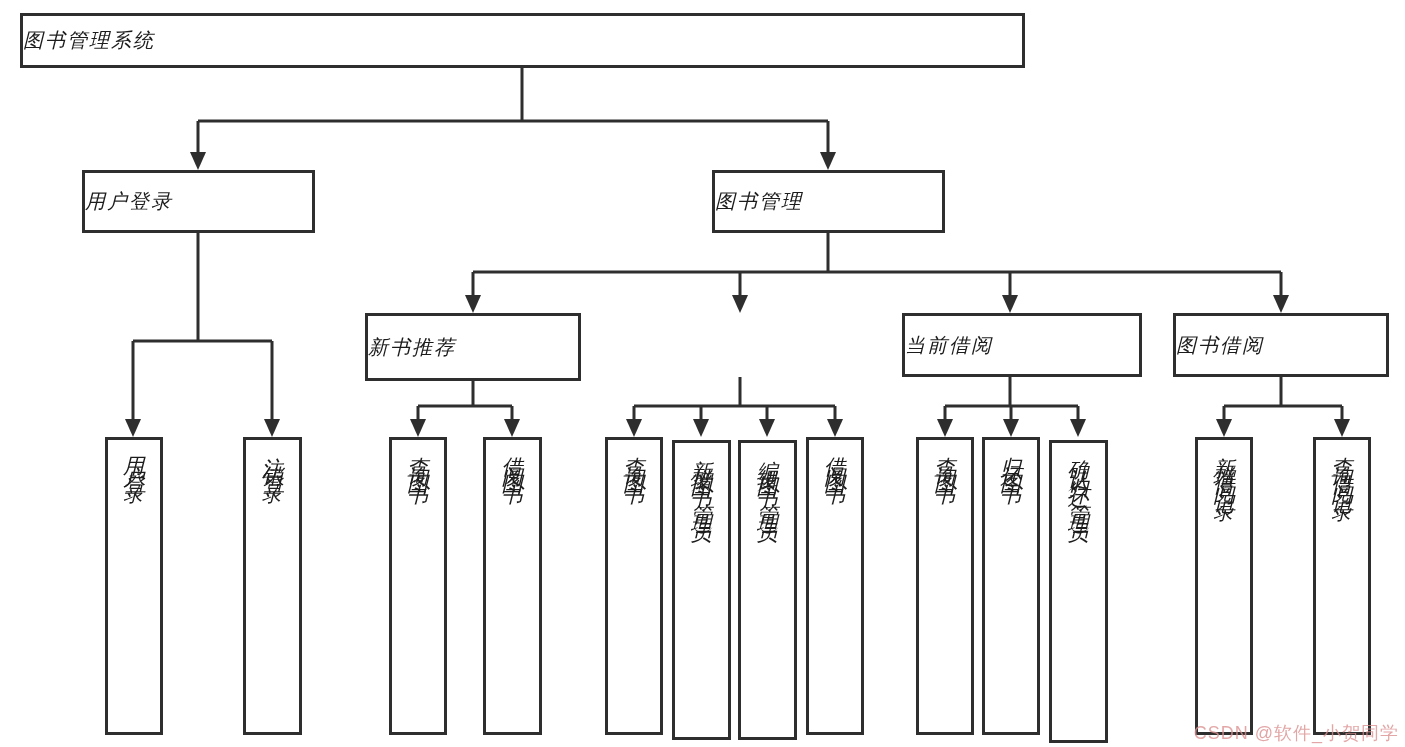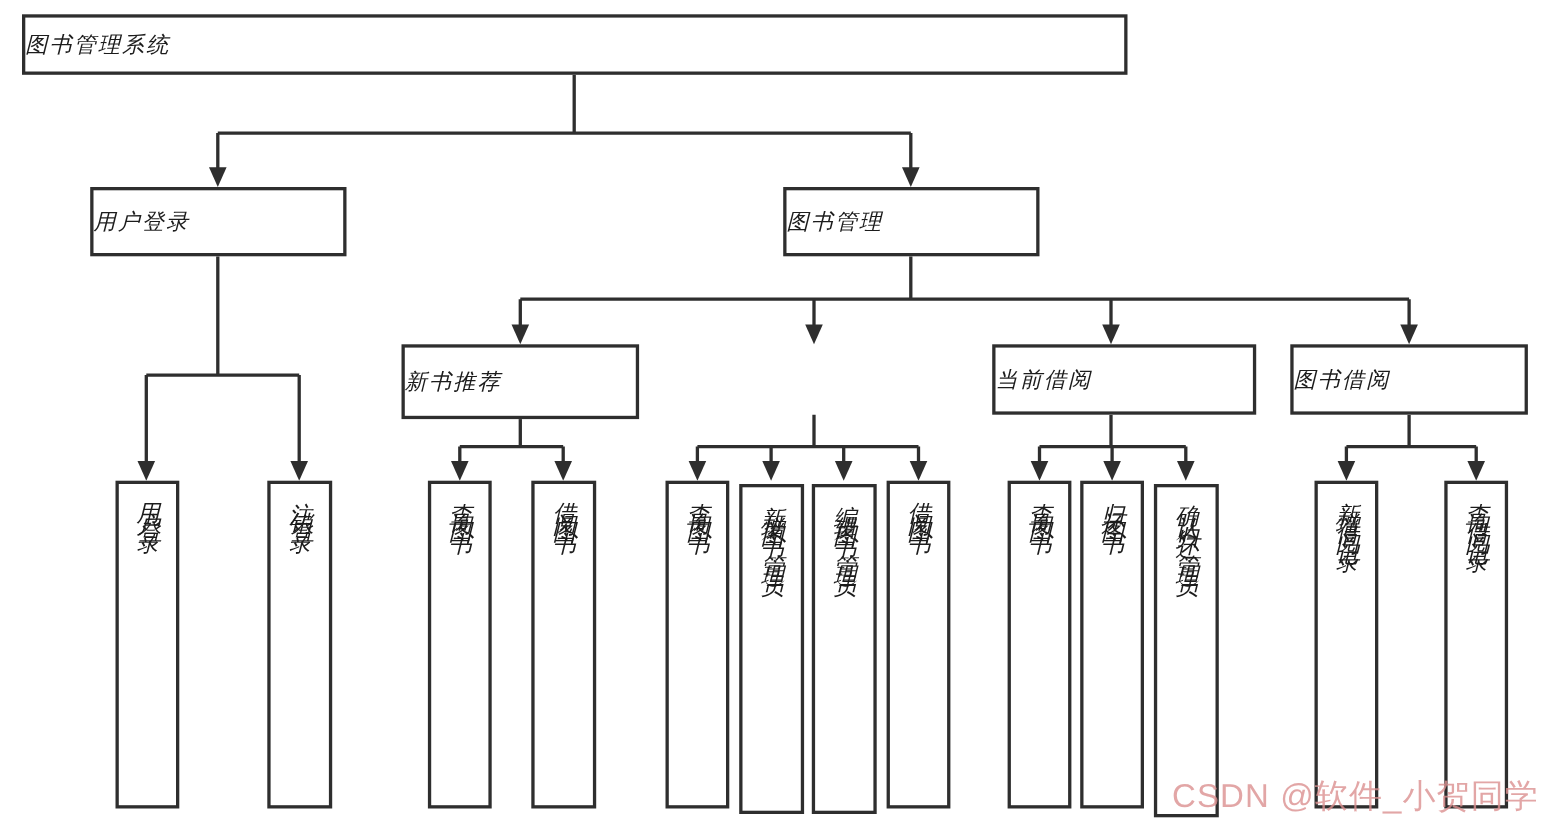--- a/index.html
+++ b/index.html
@@ -32,21 +32,21 @@
   .box.v{
     writing-mode:vertical-rl;
     text-orientation:mixed;
     font-size:21px;
     letter-spacing:9px;
     line-height:1;
   }
   .watermark{
     position:absolute;
     right:6px;bottom:2px;
-    font-size:30px;
+    font-size:18px;
     color:var(--watermark);
     opacity:.8;
     white-space:nowrap;
     letter-spacing:1px;
   }
 </style>
 </head>
 <body>
 
 <div class="canvas">

